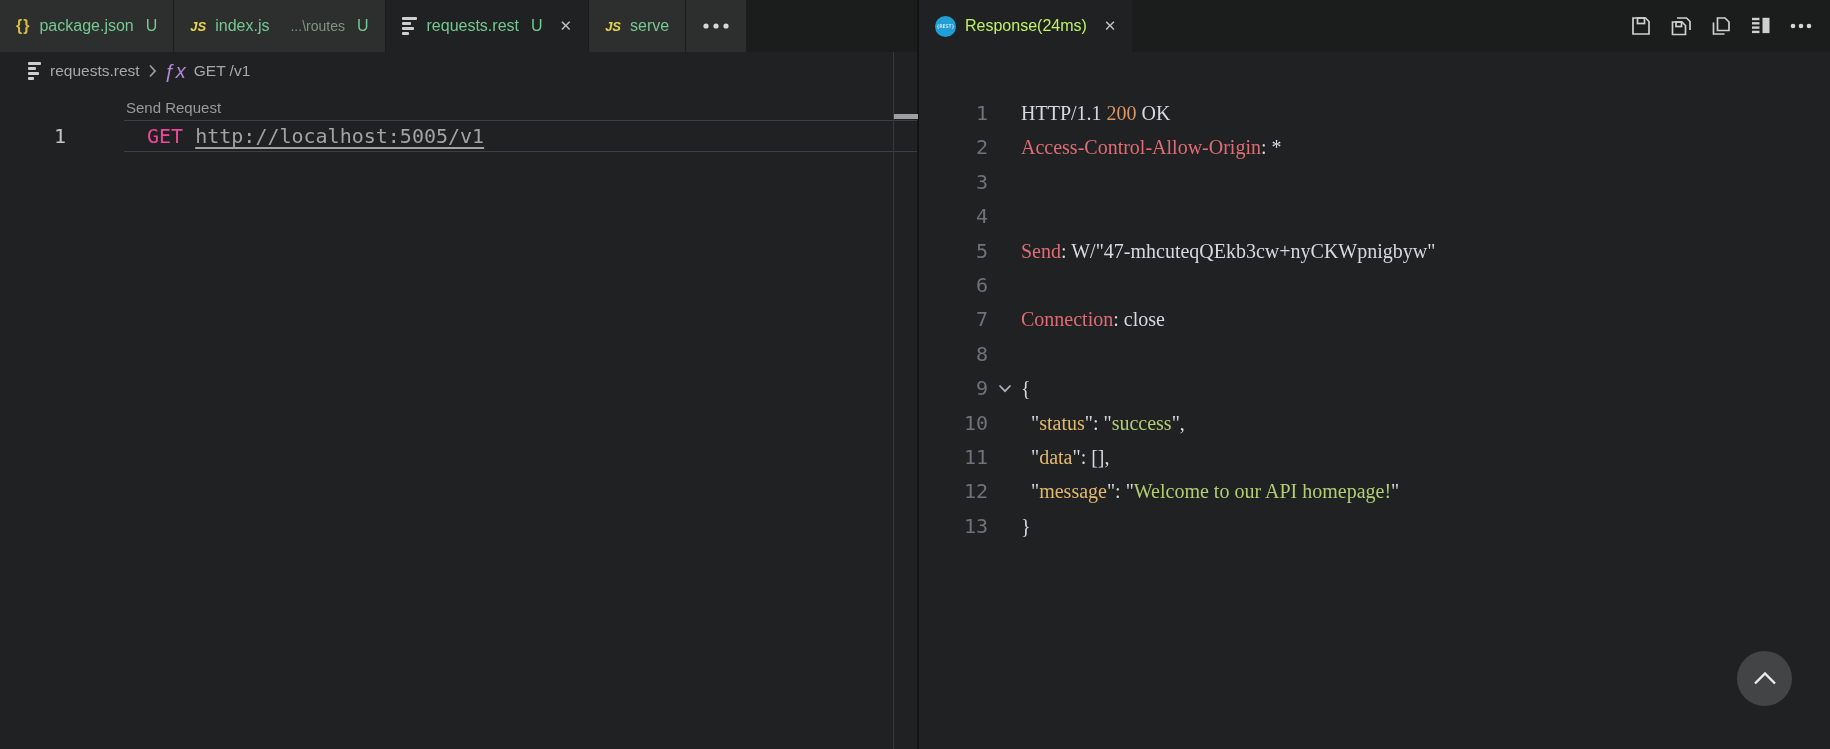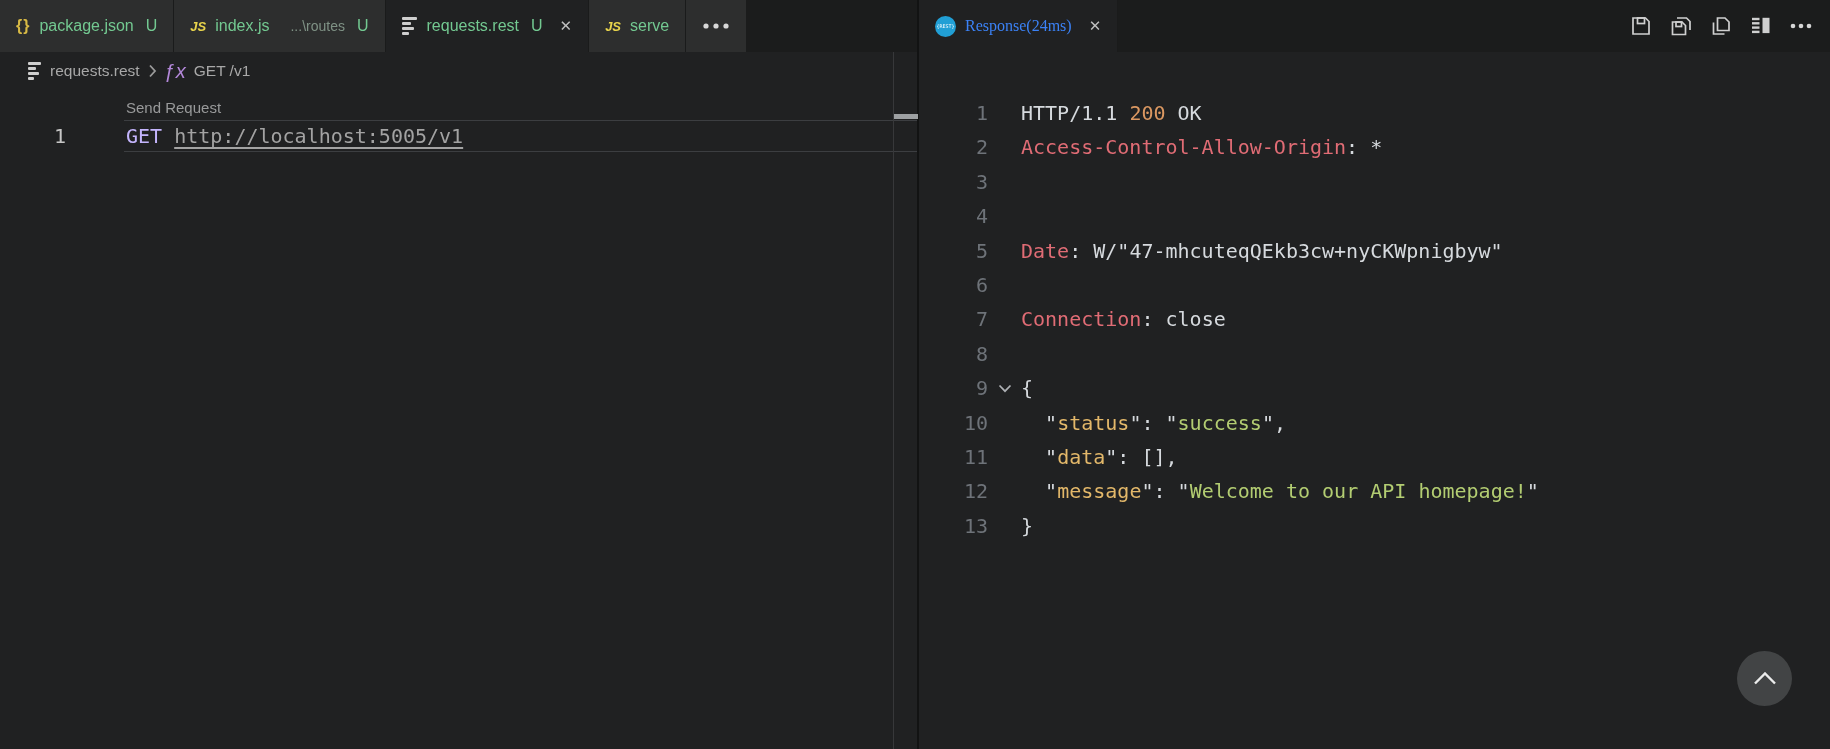--- a/index.html
+++ b/index.html
@@ -26,21 +26,21 @@
   .json-braces { color:#d8ba45; font-weight:bold; font-size:16px; letter-spacing:1px; }
   .js-letters  { color:#e8d44c; font-weight:bold; font-size:13px; font-style:italic; }
   .rest-bars   { flex-direction:column; align-items:flex-start; gap:2.5px; width:16px; }
   .rest-bars i { display:block; height:2.5px; background:#cfcfcf; border-radius:1px; }
 
   .pane-divider { position:absolute; left:917px; top:0; width:2px; height:749px; background:#121313; }
 
   .tab-group-right { position:absolute; left:919px; top:0; right:0; height:52px;
                      display:flex; align-items:center; background:#1b1c1c; }
   .response-tab { background:#202122; }
-  .response-tab .tab-label { color:#3b82f6;font-family:Liberation Serif, serif; }
+  .response-tab .tab-label { color:#bef264; }
   .rc-icon { width:21px; height:21px; border-radius:50%; background:#219fd5;
              display:inline-flex; align-items:center; justify-content:center;
              color:#fff; font-size:5px; font-family:"DejaVu Sans Mono",monospace; }
 
   .actions { position:absolute; right:16px; top:0; height:52px; display:flex;
              align-items:center; gap:14px; }
   .abtn { width:26px; height:26px; display:flex; align-items:center;
           justify-content:center; cursor:pointer; }
 
   
@@ -53,35 +53,35 @@
 
   .codelens { position:absolute; left:126px; top:99px; font-size:15px; color:#999a9b; cursor:pointer; }
 
   .current-line { position:absolute; left:124px; top:120px; width:793px; height:32px;
                   border-top:1px solid #3c3e41; border-bottom:1px solid #3c3e41; }
   .req-gutter { position:absolute; left:0; top:121px; width:66px; text-align:right;
                 font-family:"DejaVu Sans Mono",monospace; font-size:20px;
                 line-height:31px; color:#c6c6c6; }
   .req-code { position:absolute; left:126px; top:121px; white-space:pre;
               font-family:"DejaVu Sans Mono",monospace; font-size:20px; line-height:31px; }
-  .method { color:#c4b5fd; }
+  .method { color:#ec4899;margin-left:21px; }
   .url { color:#a3a3a3; text-decoration:underline; text-underline-offset:4px; cursor:pointer; }
 
   .overview-ruler { position:absolute; left:893px; top:52px; width:24px; height:697px;
                     border-left:1px solid #37383a; }
   .ov-marker { position:absolute; left:0; top:62px; width:24px; height:5px; background:#9da0a2; }
 
   
   .response-pane { position:absolute; left:919px; top:52px; right:0; bottom:0; background:#202122; }
   .resp-lines { position:absolute; top:44px; left:0; right:0;
                 font-family:"DejaVu Sans Mono",monospace; font-size:20px; }
   .resp-line { display:flex; height:34.4px; line-height:34.4px; white-space:pre; }
   .r-gutter { flex:0 0 69px; text-align:right; color:#6e7379; }
   .r-fold { flex:0 0 33px; display:flex; align-items:center; justify-content:center; }
-  .r-content { flex:1; }
+  .r-content { flex:1;font-family:Liberation Serif, serif; }
   .tok-plain { color:#d6dade; }
   .tok-hdr   { color:#e06c75; }
   .tok-num   { color:#db9862; }
   .tok-key   { color:#e3b86a; }
   .tok-str   { color:#b3cd72; }
   .tok-q     { color:#d6dade; }
 
   .scroll-top { position:absolute; left:1737px; top:651px; width:55px; height:55px;
                 border-radius:50%; background:#424445; display:flex; align-items:center;
                 justify-content:center; cursor:pointer; }
@@ -202,21 +202,21 @@
   <div class="overview-ruler">
     <div class="ov-marker"></div>
   </div>
 
   <div class="response-pane">
     <div class="resp-lines">
         <div class="resp-line"><div class="r-gutter">1</div><div class="r-fold"></div><div class="r-content"><span class="tok-plain">HTTP/1.1 </span><span class="tok-num">200</span><span class="tok-plain"> OK</span></div></div>
         <div class="resp-line"><div class="r-gutter">2</div><div class="r-fold"></div><div class="r-content"><span class="tok-hdr">Access-Control-Allow-Origin</span><span class="tok-plain">: *</span></div></div>
         <div class="resp-line"><div class="r-gutter">3</div><div class="r-fold"></div></div>
         <div class="resp-line"><div class="r-gutter">4</div><div class="r-fold"></div></div>
-        <div class="resp-line"><div class="r-gutter">5</div><div class="r-fold"></div><div class="r-content"><span class="tok-hdr">Date</span><span class="tok-plain">: W/"47-mhcuteqQEkb3cw+nyCKWpnigbyw"</span></div></div>
+        <div class="resp-line"><div class="r-gutter">5</div><div class="r-fold"></div><div class="r-content"><span class="tok-hdr">Send</span><span class="tok-plain">: W/"47-mhcuteqQEkb3cw+nyCKWpnigbyw"</span></div></div>
         <div class="resp-line"><div class="r-gutter">6</div><div class="r-fold"></div></div>
         <div class="resp-line"><div class="r-gutter">7</div><div class="r-fold"></div><div class="r-content"><span class="tok-hdr">Connection</span><span class="tok-plain">: close</span></div></div>
         <div class="resp-line"><div class="r-gutter">8</div><div class="r-fold"></div><div class="r-content"></div></div>
         <div class="resp-line"><div class="r-gutter">9</div><div class="r-fold"><svg width="14" height="9" viewBox="0 0 14 9">
               <polyline points="1.5,1.5 7,7.2 12.5,1.5" fill="none" stroke="#aeb1b5" stroke-width="1.7"></polyline>
             </svg></div><div class="r-content"><span class="tok-plain">{</span></div></div>
         <div class="resp-line"><div class="r-gutter">10</div><div class="r-fold"></div><div class="r-content"><span class="tok-plain">  </span><span class="tok-q">"</span><span class="tok-key">status</span><span class="tok-q">"</span><span class="tok-plain">: </span><span class="tok-q">"</span><span class="tok-str">success</span><span class="tok-q">"</span><span class="tok-plain">,</span></div></div>
         <div class="resp-line"><div class="r-gutter">11</div><div class="r-fold"></div><div class="r-content"><span class="tok-plain">  </span><span class="tok-q">"</span><span class="tok-key">data</span><span class="tok-q">"</span><span class="tok-plain">: [],</span></div></div>
         <div class="resp-line"><div class="r-gutter">12</div><div class="r-fold"></div><div class="r-content"><span class="tok-plain">  </span><span class="tok-q">"</span><span class="tok-key">message</span><span class="tok-q">"</span><span class="tok-plain">: </span><span class="tok-q">"</span><span class="tok-str">Welcome to our API homepage!</span><span class="tok-q">"</span></div></div>
         <div class="resp-line"><div class="r-gutter">13</div><div class="r-fold"></div><div class="r-content"><span class="tok-plain">}</span></div></div>

